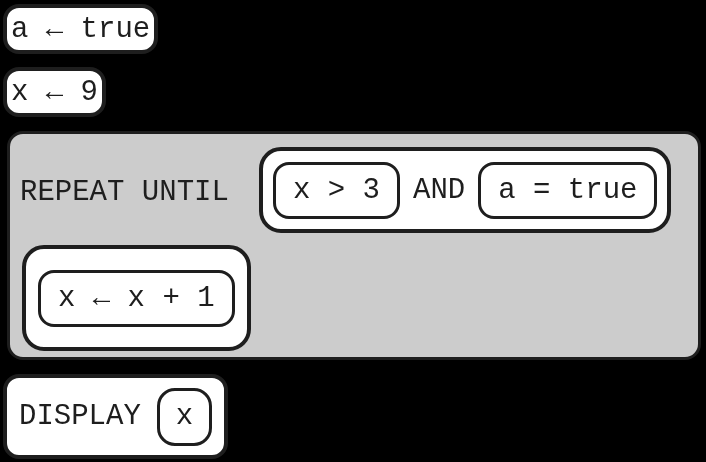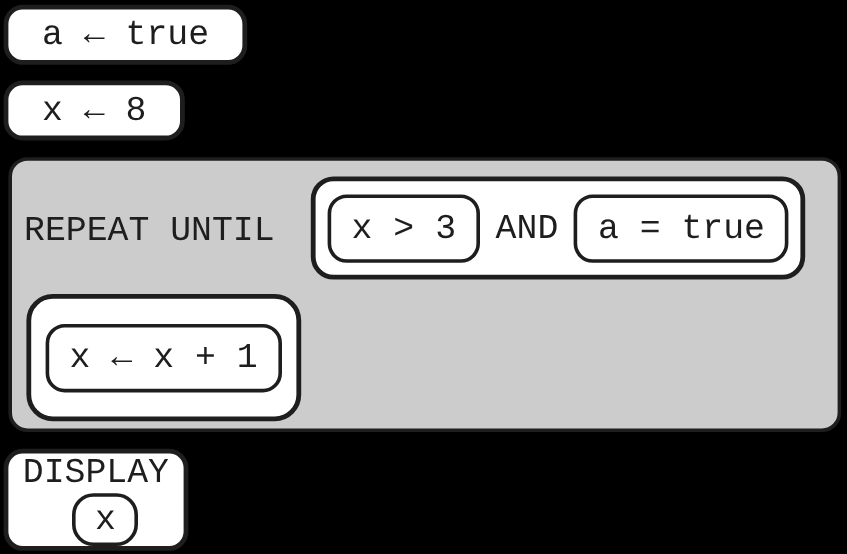--- a/index.html
+++ b/index.html
@@ -22,21 +22,21 @@
     box-sizing: border-box;
     background: var(--block-fill, #ffffff);
     border: 4px solid var(--border, #1e1e1e);
     border-radius: 16px;
     display: flex;
     align-items: center;
     white-space: pre;
   }
   .block.small {
     height: 50px;
-    padding: 0 28px;
+    padding: 0 4px;
   }
   #assign-a { left: 3px;  top: 4px; }
   #assign-x { left: 3px;  top: 67px; }
 
   #repeat-container {
     position: absolute;
     box-sizing: border-box;
     left: 7px;
     top: 131px;
     width: 694px;
@@ -60,21 +60,20 @@
     border: 4px solid var(--border, #1e1e1e);
     border-radius: 22px;
     display: flex;
     align-items: center;
   }
   #condition-group {
     left: 249px;
     top: 13px;
     height: 86px;
     padding: 0 10px;
-    border-radius: 19px;
   }
   #loop-body {
     left: 12px;
     top: 111px;
     height: 106px;
     padding: 0 12px;
   }
   .inner-box {
     box-sizing: border-box;
     height: 57px;
@@ -88,21 +87,20 @@
   }
   .and-label {
     margin: 16px 13px;
     white-space: pre;
   }
   #display-block {
     left: 3px;
     top: 374px;
     height: 85px;
     padding: 0 12px;
-    flex-direction: column;
   }
   #display-arg-box {
     box-sizing: border-box;
     width: 55px;
     height: 58px;
     margin-left: 16px;
     background: var(--block-fill, #ffffff);
     border: 3.5px solid var(--border, #1e1e1e);
     border-radius: 18px;
     display: flex;
@@ -113,21 +111,21 @@
 </head>
 <body>
 
 <div id="canvas">
 
   <div id="assign-a" class="block small">
     <span>a ← true</span>
   </div>
 
   <div id="assign-x" class="block small">
-    <span>x ← 8</span>
+    <span>x ← 9</span>
   </div>
 
   <div id="repeat-container">
 
     <span id="repeat-keyword" class="kw">REPEAT UNTIL</span>
 
     <div id="condition-group" class="outer-expr">
       <div class="inner-box">x &gt; 3</div>
       <span class="and-label kw">AND</span>
       <div class="inner-box">a = true</div>

